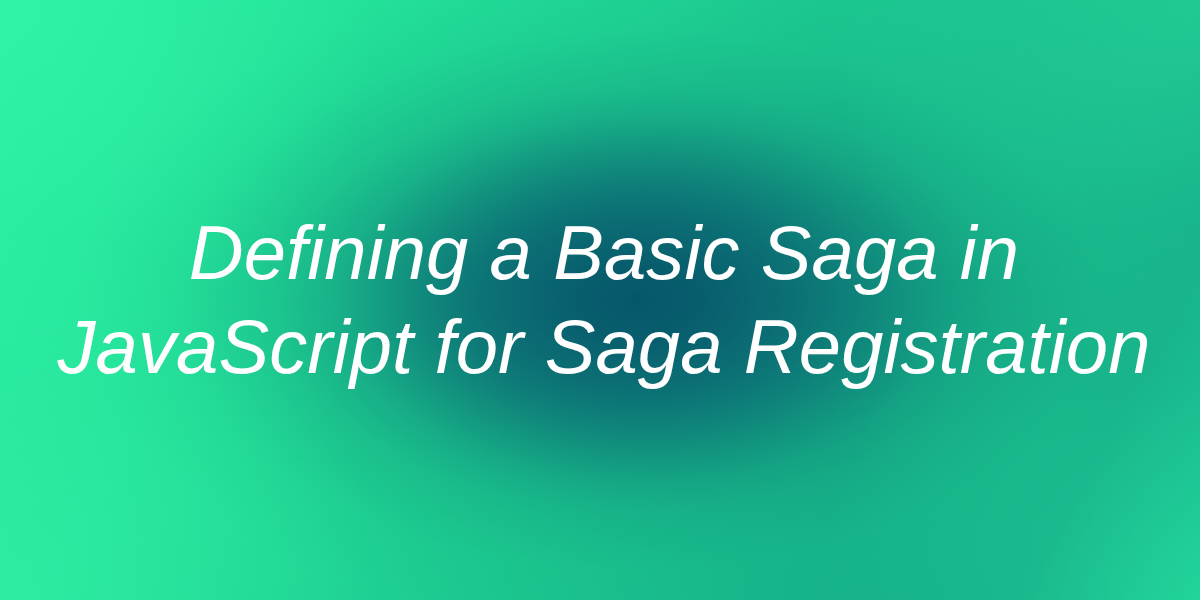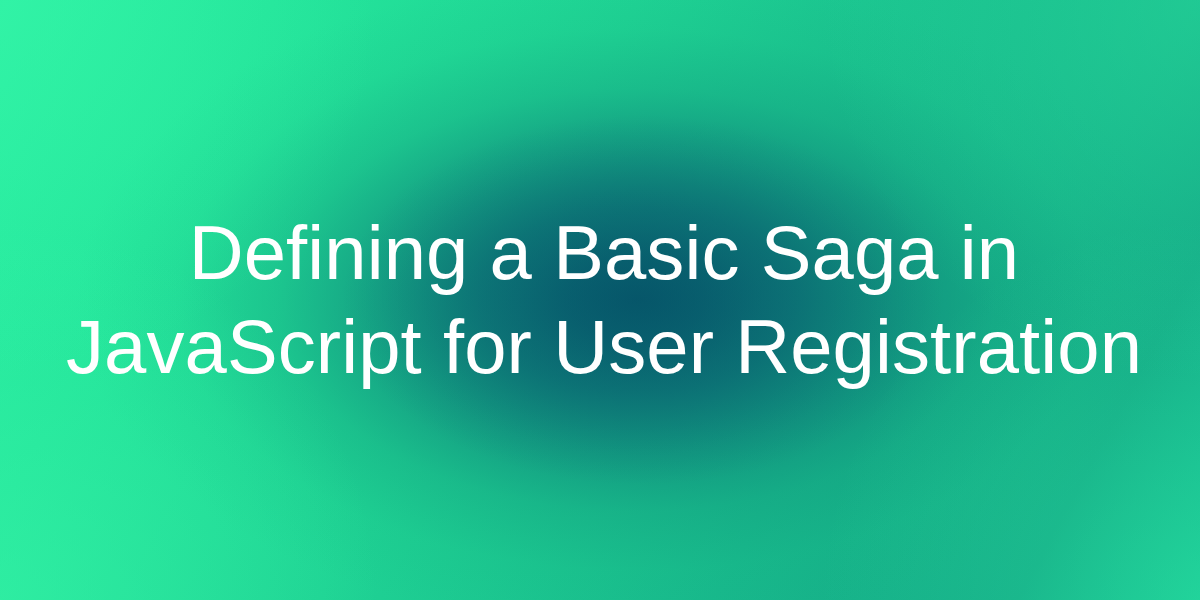--- a/index.html
+++ b/index.html
@@ -75,20 +75,21 @@
     right: 0;
     top: 0;
     height: 600px;
     display: flex;
     flex-direction: column;
     align-items: center;
     justify-content: center;
     text-align: center;
     padding: 0 40px;
     box-sizing: border-box;
+    font-style: italic;
   }
 
   .title-line {
     color: #ffffff;
     font-size: 76px;
     line-height: 94px;
     font-weight: 400;
     letter-spacing: 0.1px;
     white-space: nowrap;
   }
@@ -98,16 +99,16 @@
 
 <div id="banner">
 
   <div class="bg-base"></div>
   <div class="bg-blob"></div>
   <div class="bg-core"></div>
   <div class="bg-corners"></div>
 
   <div class="title-wrap">
     <div class="title-line">Defining a Basic Saga in</div>
-    <div class="title-line">JavaScript for User Registration</div>
+    <div class="title-line">JavaScript for Saga Registration</div>
   </div>
 
 </div>
 
 </body></html>

